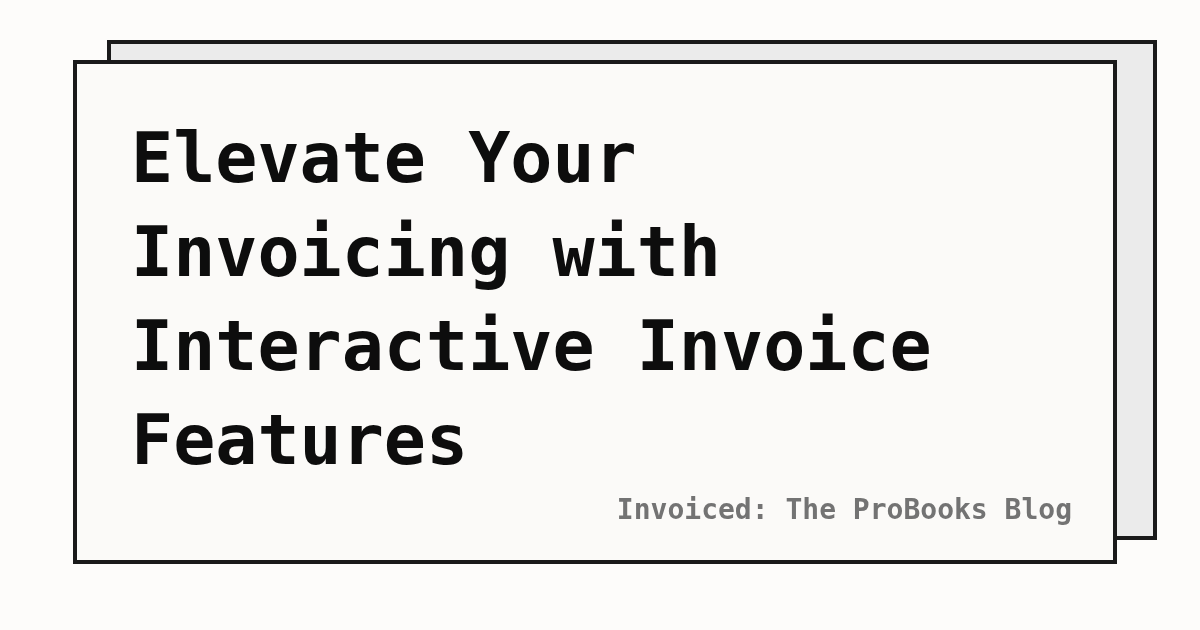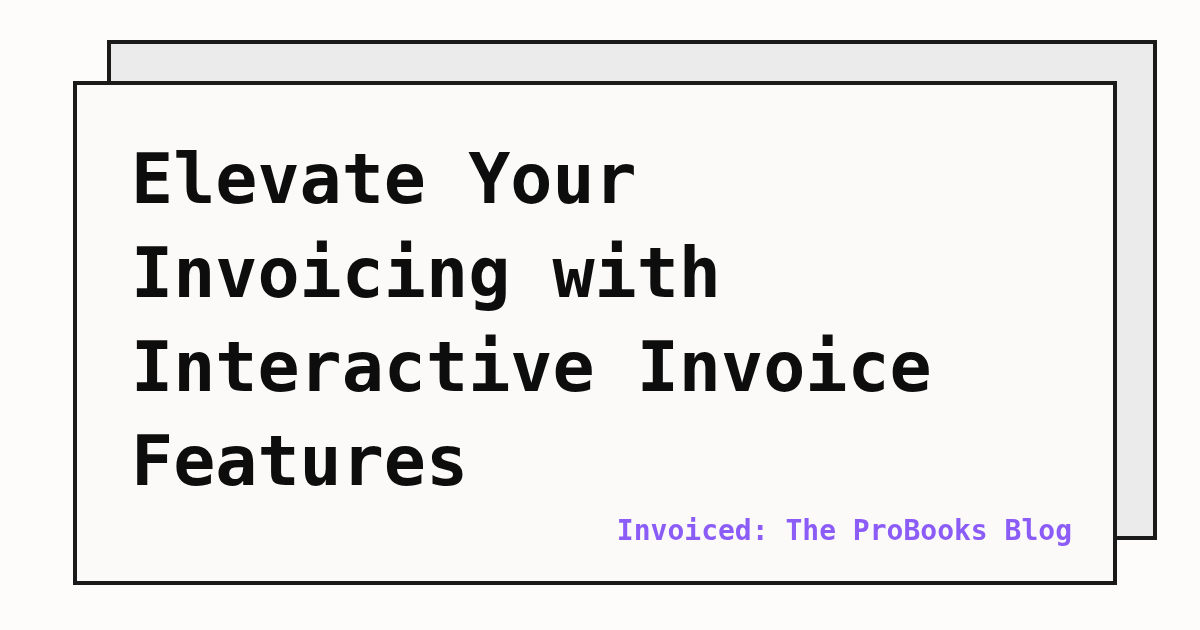--- a/index.html
+++ b/index.html
@@ -32,21 +32,21 @@
     box-sizing: border-box;
     background: #ebebeb;
     border: 4px solid #1a1a1a;
     z-index: 1;
   }
 
   
   #front-card {
     position: absolute;
     left: 73px;
-    top: 81px;
+    top: 60px;
     width: 1044px;
     height: 504px;
     box-sizing: border-box;
     background: #fbfaf8;
     border: 4px solid #1a1a1a;
     z-index: 2;
     display: flex;
     flex-direction: column;
     justify-content: flex-start;
   }
@@ -75,21 +75,21 @@
     padding-bottom: 33px;
     display: flex;
     justify-content: flex-end;
   }
 
   #footer-text {
     font-family: "DejaVu Sans Mono", monospace;
     font-size: 28px;
     font-weight: bold;
     line-height: 34px;
-    color: #8b5cf6;
+    color: #737373;
     white-space: pre;
   }
 </style>
 </head>
 <body>
 
 <div id="stage">
 
   <div id="back-card"></div>
 

